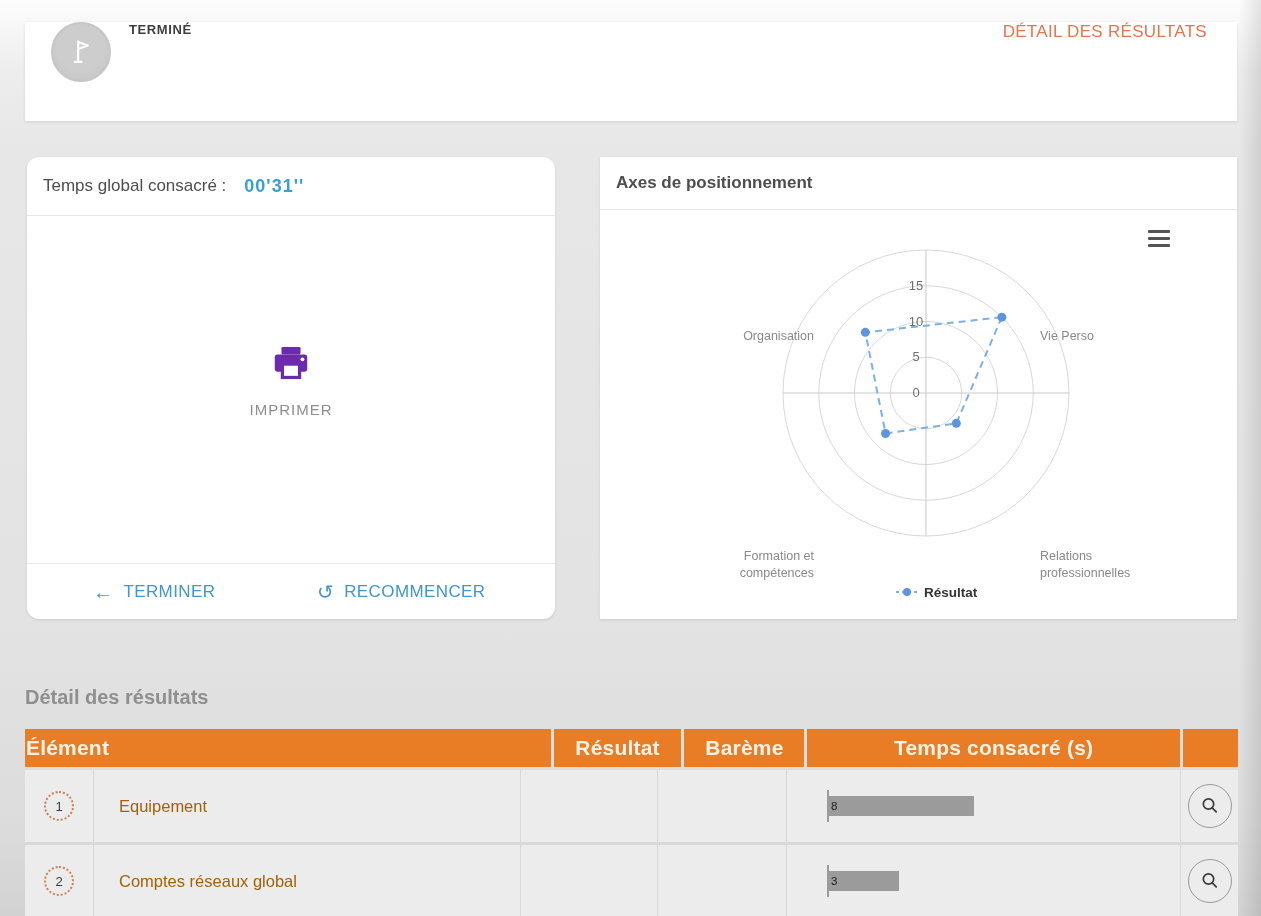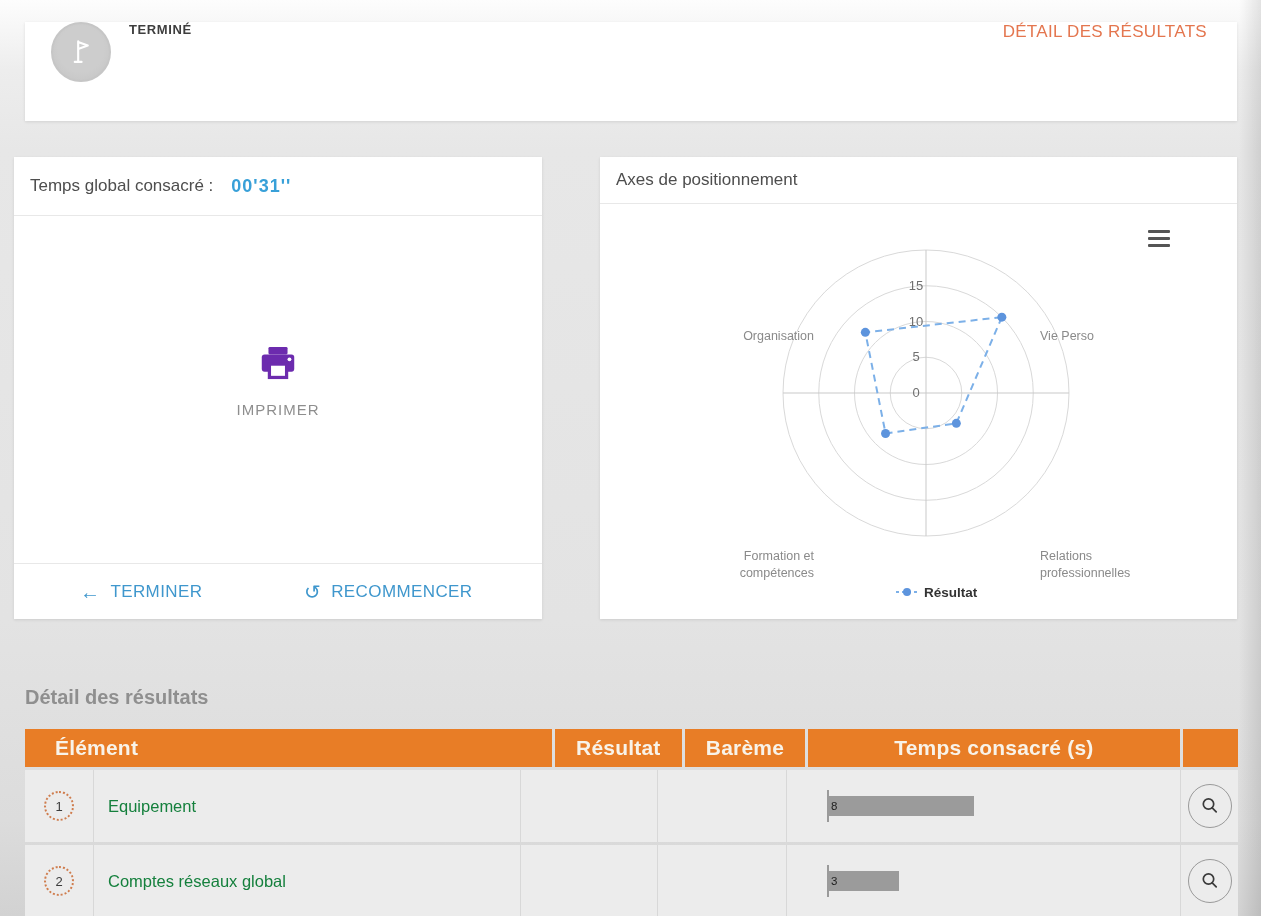--- a/index.html
+++ b/index.html
@@ -22,61 +22,61 @@
   .status-label{ margin-left:18px; font-size:13px; font-weight:bold; color:#3e3e3e; letter-spacing:.6px; }
   .results-link{ margin-left:auto; margin-right:30px; font-size:17px; color:#e4764f;
     letter-spacing:.3px; cursor:pointer; background:none; border:none;
     font-family:inherit; }
 
   
   .card{ position:absolute; background:#fff; box-shadow:0 1px 3px rgba(0,0,0,.10); }
   .card-title-row{ display:flex; align-items:center; border-bottom:1px solid #e8e8e8;
     padding-left:16px; font-size:17px; color:#4e4e4e; }
 
-  #time-card{ left:14px; top:157px; width:528px; height:462px; }
+  #time-card{ left:27px; top:157px; width:528px; height:462px;border-radius:12px; }
   #time-card .card-title-row{ height:59px; }
   .time-value{ color:#38a0d8; font-weight:bold; font-size:18px; margin-left:18px; letter-spacing:1px; }
   .print-block{ position:absolute; left:0; top:188px; width:100%; display:flex;
     flex-direction:column; align-items:center; cursor:pointer; background:none; border:none; font-family:inherit;justify-content:center;}
   .print-label{ margin-top:14px; font-size:15px; color:#8e8e8e; letter-spacing:1px; }
   .time-card-footer{ position:absolute; left:0; bottom:0; width:100%; height:56px;
     border-top:1px solid #e8e8e8; }
   .footer-btn{ position:absolute; top:0; height:100%; display:flex; align-items:center;
     background:none; border:none; cursor:pointer; color:#3f97cd; font-size:17px;
     letter-spacing:.4px; font-family:inherit; }
   .footer-btn .btn-ico{ font-size:20px; margin-right:10px; line-height:1; }
   #terminer-btn{ left:66px; }
   #recommencer-btn{ left:290px; }
 
   #chart-card{ left:600px; top:157px; width:637px; height:462px; }
-  #chart-card .card-title-row{ height:47px; }
+  #chart-card .card-title-row{ height:53px;font-weight:bold; }
   .chart-area{ position:absolute; left:0; top:53px; width:637px; height:409px; }
   .hamburger{ position:absolute; left:548px; top:20px; width:22px; height:17px;
     display:flex; flex-direction:column; justify-content:space-between; cursor:pointer;
     background:none; border:none; padding:0; }
   .hamburger span{ display:block; height:3.4px; background:#555; border-radius:1px; }
 
   
   .section-title{ position:absolute; left:25px; top:686px; font-size:20px; color:#8f8f8f; }
   #results-table{ position:absolute; left:25px; top:729px; width:1213px; }
   .thead{ display:flex; }
   .th{ background:#e87d26; color:#f8f3e9; height:38px; display:flex; align-items:center;
     justify-content:center; font-size:21px; font-weight:bold; letter-spacing:.2px; margin-right:3px; }
   .th:last-child{ margin-right:0; }
-  .th-element{ width:552px; justify-content:flex-start; padding-left:30px; }
+  .th-element{ width:552px; justify-content:flex-start; padding-left:1px; }
   .th-resultat{ width:134px; }
   .th-bareme{ width:126px;text-align:center; }
   .th-temps{ width:391px; }
   .th-actions{ width:58px; }
 
   .trow{ display:flex; background:#ececec; height:72px; margin-top:3px; }
   .cell{ display:flex; align-items:center; }
   .c-num{ width:68px; justify-content:center; }
-  .c-label{ width:427px; border-left:1px solid #d8d8d8; padding-left:14px;
-    color:#15803d; font-size:16.5px; }
+  .c-label{ width:427px; border-left:1px solid #d8d8d8; padding-left:25px;
+    color:#a16207; font-size:16.5px; }
   .c-res{ width:137px; border-left:1px solid #d8d8d8; }
   .c-bar{ width:129px; border-left:1px solid #d8d8d8; }
   .c-time{ width:394px; border-left:1px solid #d8d8d8; padding-left:41px; position:relative; }
   .c-act{ width:58px; border-left:1px solid #d8d8d8; justify-content:center; }
   .num-badge{ width:30px; height:30px; border:2px dotted #cf7d4e; border-radius:50%;
     display:flex; align-items:center; justify-content:center; font-size:13px; color:#3c3c3c; }
   .bar-axis{ position:absolute; left:40px; top:50%; transform:translateY(-50%);
     width:2px; height:32px; background:#9a9a9a; }
   .time-bar{ height:20px; background:#9b9b9b; display:flex; align-items:center; }
   .bar-value{ font-size:11.5px; color:#1d1d1d; padding-left:3px; }

